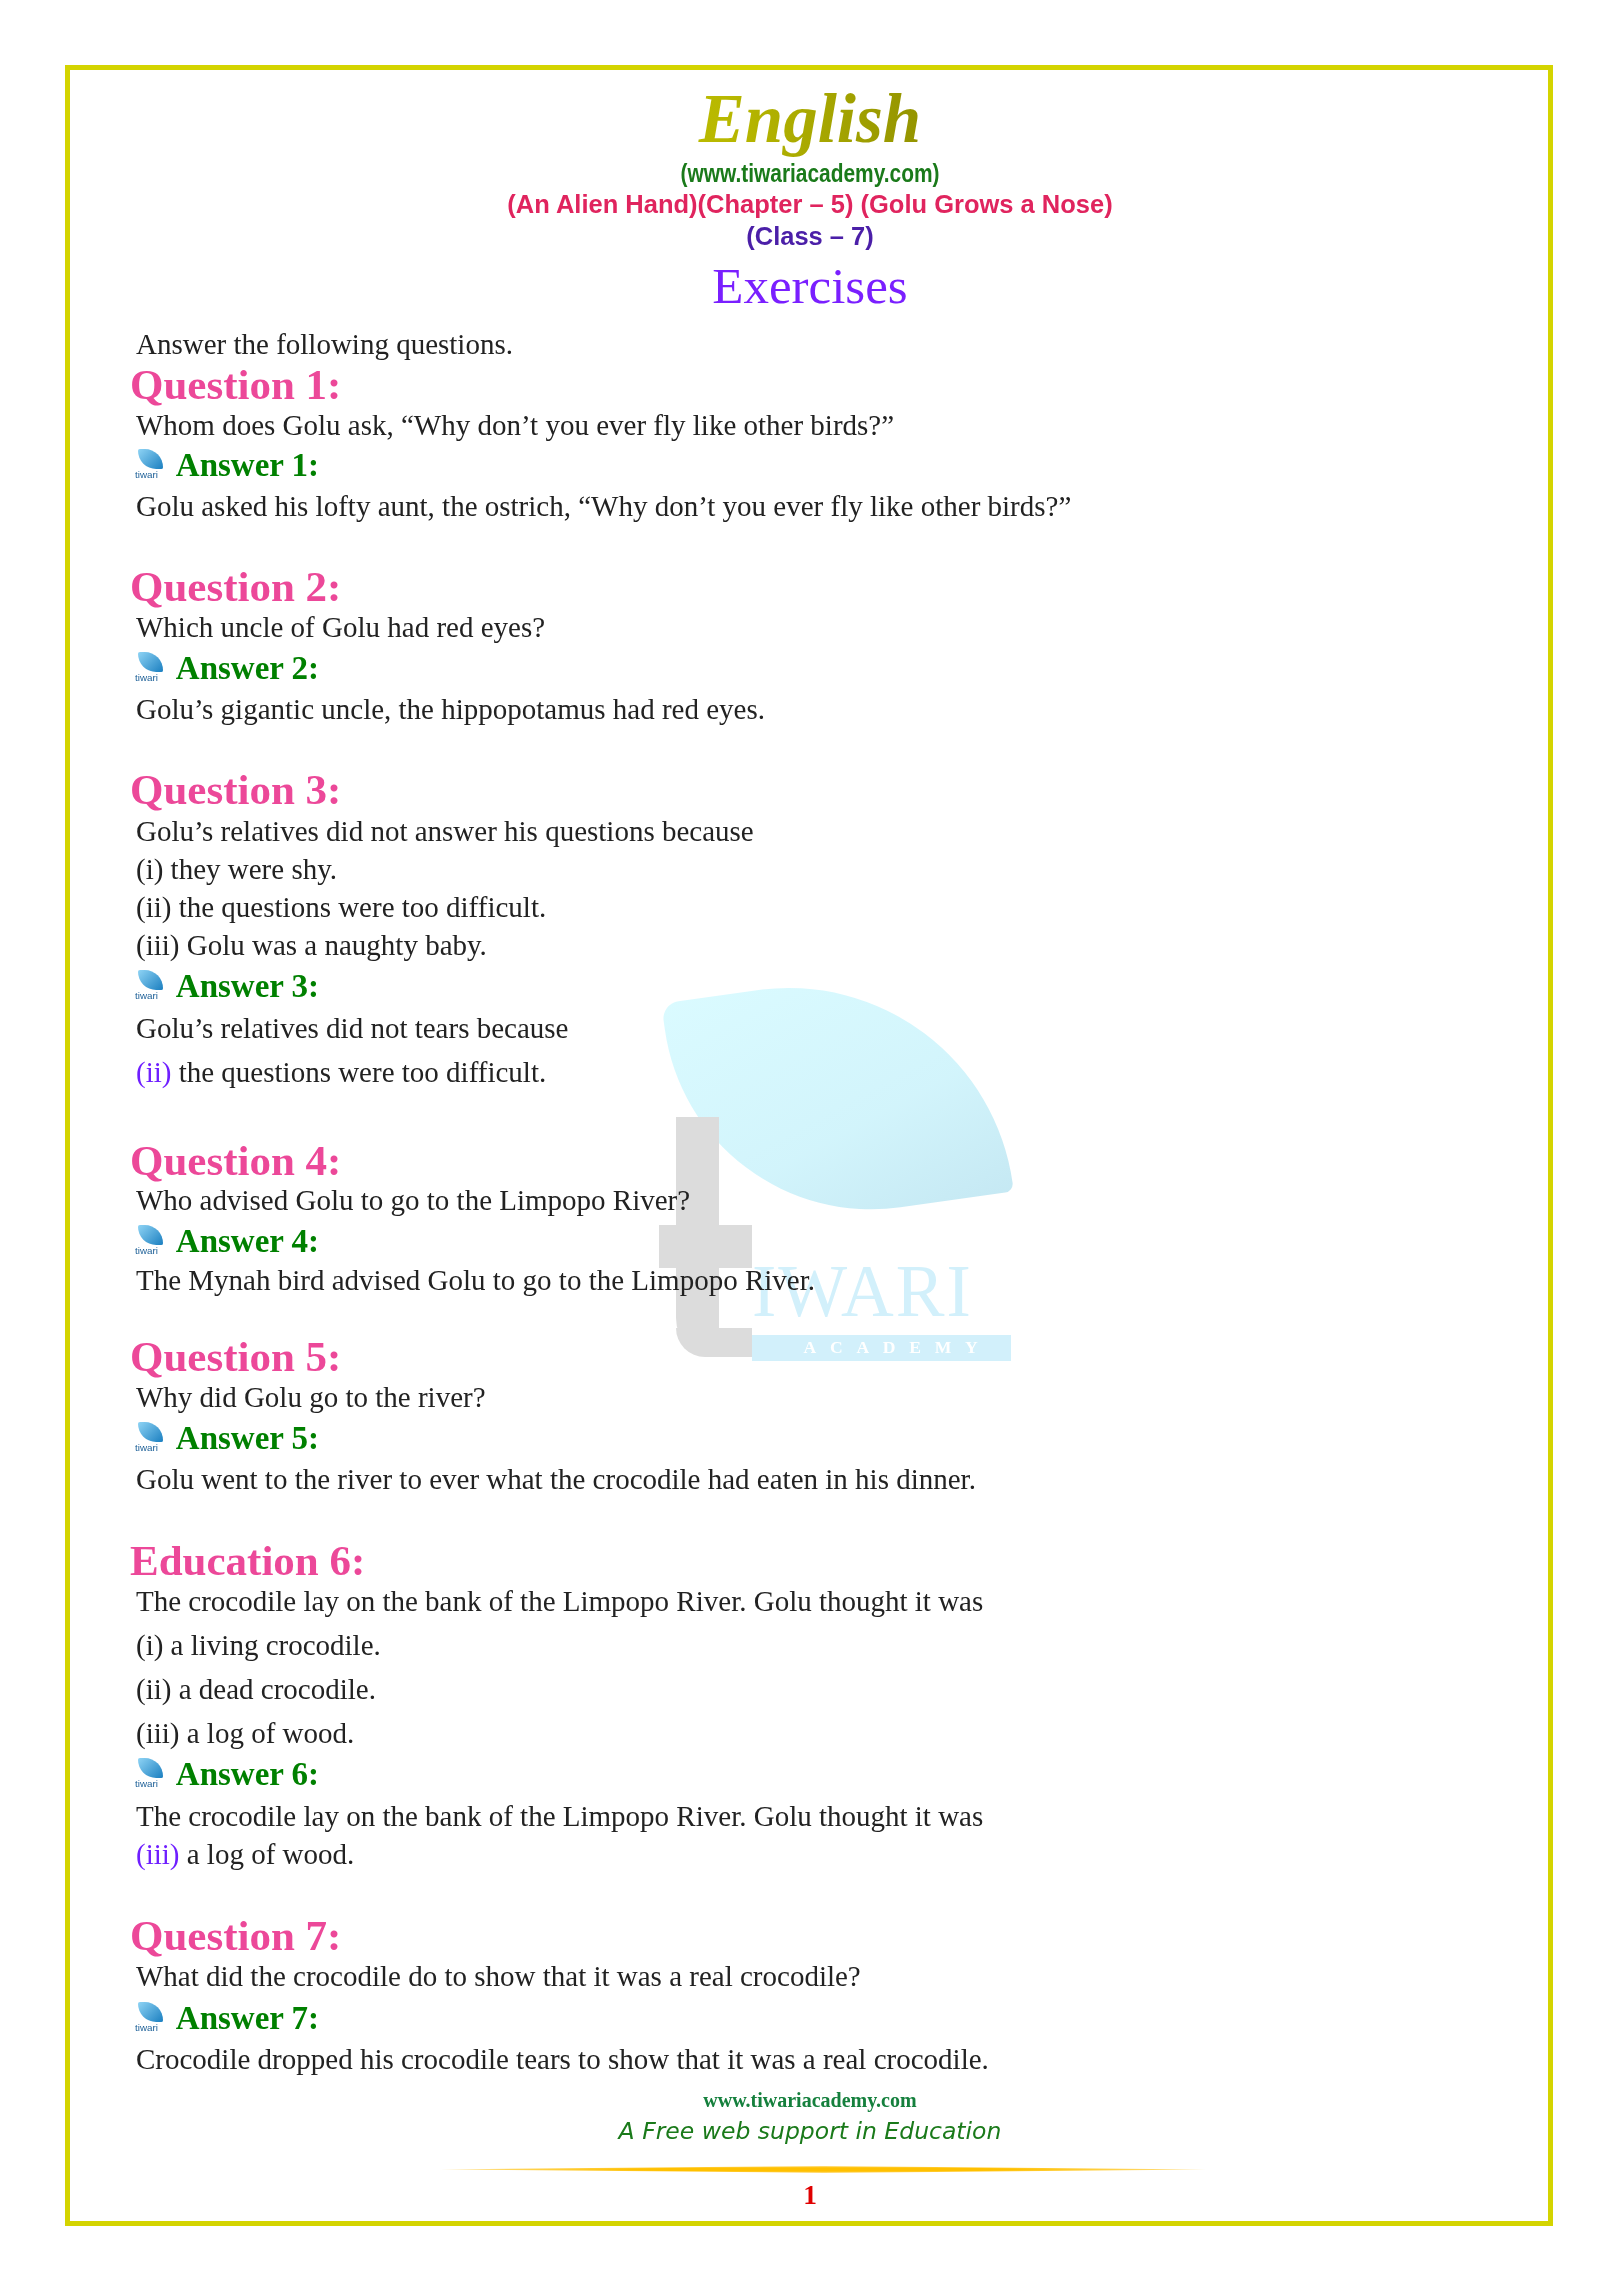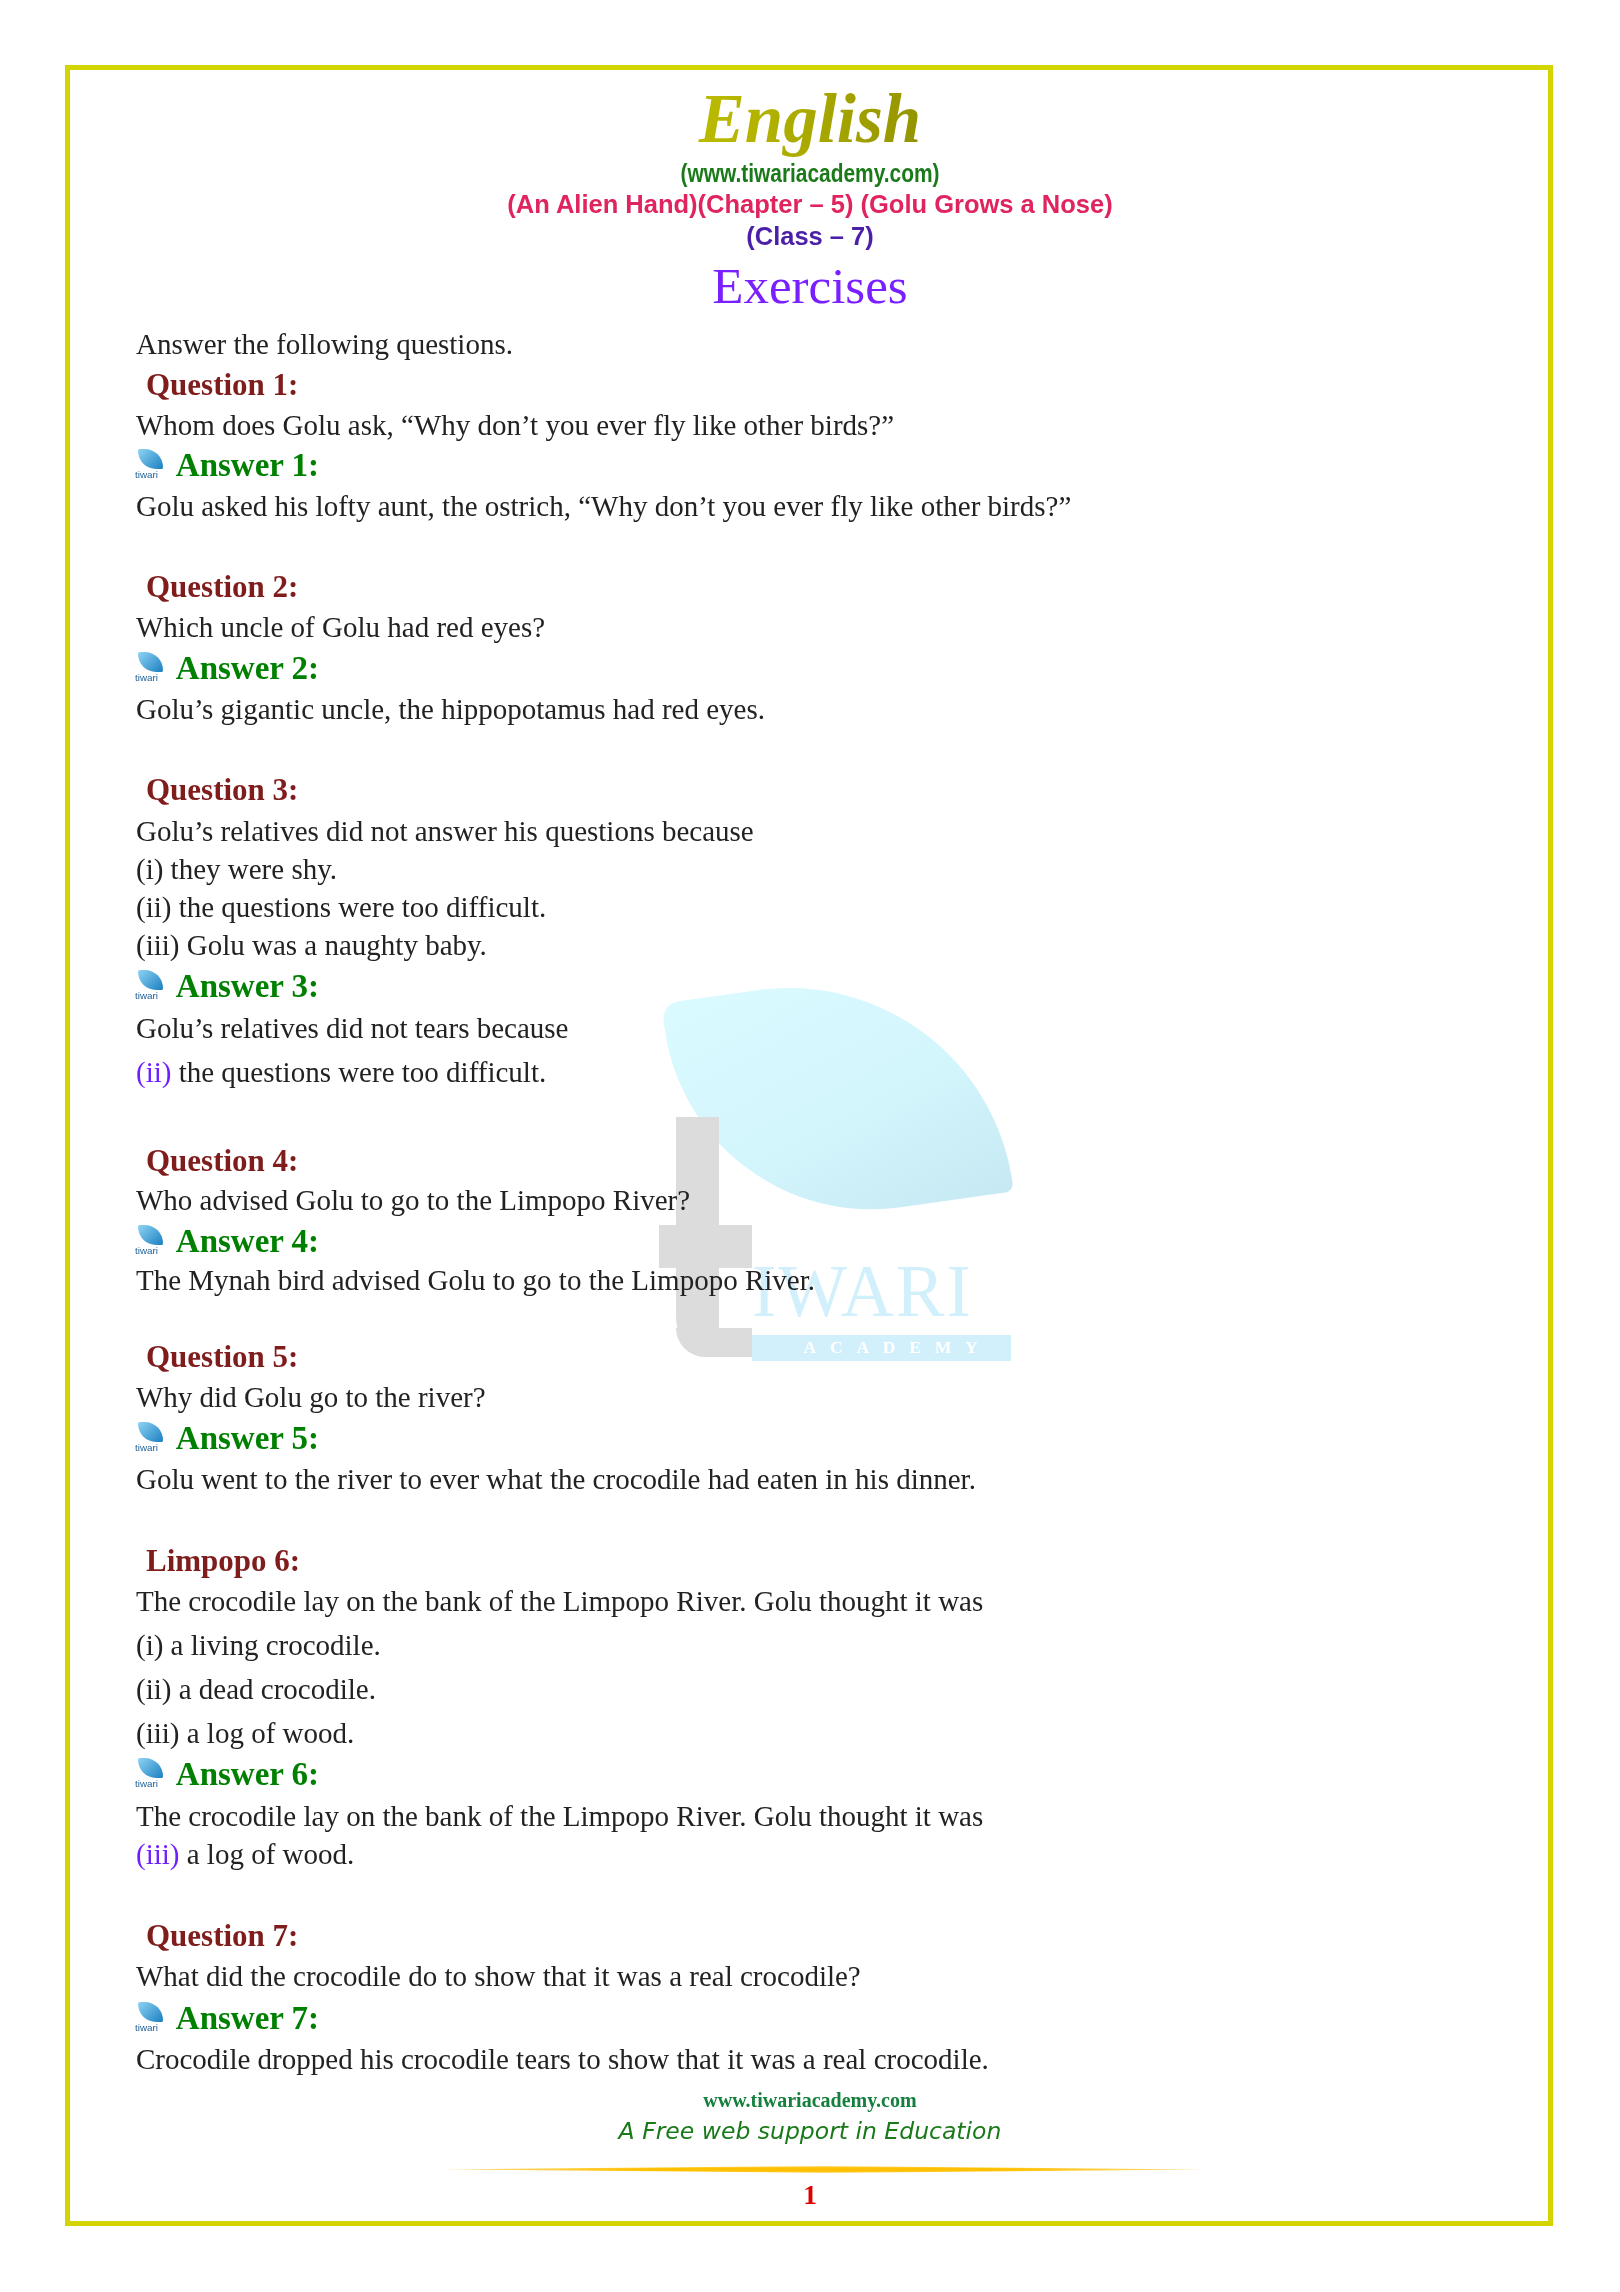--- a/index.html
+++ b/index.html
@@ -9,21 +9,21 @@
   .center { left:0; width:1620px; text-align:center; }
   .title { top:80px; font-size:69px; font-weight:bold; font-style:italic; line-height:78px;
            color:#b5b500;
            background:linear-gradient(90deg,#d6d600 0%,#b8b800 45%,#8a8a00 60%,#c9c900 100%);
            -webkit-background-clip:text; background-clip:text; -webkit-text-fill-color:transparent; }
   .site { top:159px; font-size:25.5px; font-weight:bold; color:#1a7a1a; line-height:29px; font-family:"Liberation Sans", sans-serif; transform:scaleX(0.82); }
   .chapter { top:190px; font-size:25.5px; font-weight:bold; color:#e0245e; line-height:29px; font-family:"Liberation Sans", sans-serif; }
   .klass { top:222px; font-size:25.5px; font-weight:bold; color:#4b1fa8; line-height:29px; font-family:"Liberation Sans", sans-serif; }
   .ex { top:257px; font-size:51px; font-weight:normal; color:#7a1fff; line-height:59px; }
   .line { left:136px; font-size:29px; color:#222222; line-height:39px; }
-  .q { left:146px; font-size:31px; font-weight:bold; color:#7f1d1d; line-height:39px; }
+  .q { left:130px; font-size:43px; font-weight:bold; color:#ec4899; line-height:39px; }
   .a { left:135px; font-size:33px; font-weight:bold; color:#008000; line-height:39px; }
   .a .lbl { margin-left:7.8px; }
   .opt { color:#6f1fff; }
   .tiwari-icon { display:inline-block; width:33px; height:29px; position:relative; vertical-align:-2px; }
   .tiwari-icon .leaf { position:absolute; left:2.9px; top:0; width:25.5px; height:19.6px; background:linear-gradient(135deg,#8fd4f5,#1b7fc0); border-radius:2px 19.6px 2px 19.6px; }
   .tiwari-icon .tw { position:absolute; left:0; bottom:-2px; font-size:9.8px; font-family:"Liberation Sans", sans-serif; font-weight:normal; color:#1b5e96; letter-spacing:0; line-height:9.8px; }
   .wm { position:absolute; pointer-events:none; }
   .wm-leaf { left:676px; top:980px; width:323px; height:235px; background:linear-gradient(160deg,#d6faff 0%,#cdf3fb 60%,#bfe6f2 100%);
              border-radius:19.6px 255px 9.8px 235px; transform:rotate(-8deg); opacity:0.9; }
   .wm-t-stem { left:676px; top:1117px; width:43px; height:240px; background:#dcdcdc; border-radius:0 0 0 39px; }
@@ -90,21 +90,21 @@
 </div>
 <div class="abs line" style="top:1261px">The Mynah bird advised Golu to go to the Limpopo River.</div>
 
 <div class="abs q" style="top:1337px">Question 5:</div>
 <div class="abs line" style="top:1378px">Why did Golu go to the river?</div>
 <div class="abs a" style="top:1419px">
   <span class="tiwari-icon"><span class="leaf"></span><span class="tw">tiwari</span></span><span class="lbl">Answer 5:</span>
 </div>
 <div class="abs line" style="top:1460px">Golu went to the river to ever what the crocodile had eaten in his dinner.</div>
 
-<div class="abs q" style="top:1541px">Limpopo 6:</div>
+<div class="abs q" style="top:1541px">Education 6:</div>
 <div class="abs line" style="top:1582px">The crocodile lay on the bank of the Limpopo River. Golu thought it was</div>
 <div class="abs line" style="top:1626px">(i) a living crocodile.</div>
 <div class="abs line" style="top:1670px">(ii) a dead crocodile.</div>
 <div class="abs line" style="top:1714px">(iii) a log of wood.</div>
 <div class="abs a" style="top:1755px">
   <span class="tiwari-icon"><span class="leaf"></span><span class="tw">tiwari</span></span><span class="lbl">Answer 6:</span>
 </div>
 <div class="abs line" style="top:1797px">The crocodile lay on the bank of the Limpopo River. Golu thought it was</div>
 <div class="abs line" style="top:1835px"><span class="opt">(iii)</span><span> a log of wood.</span></div>
 

